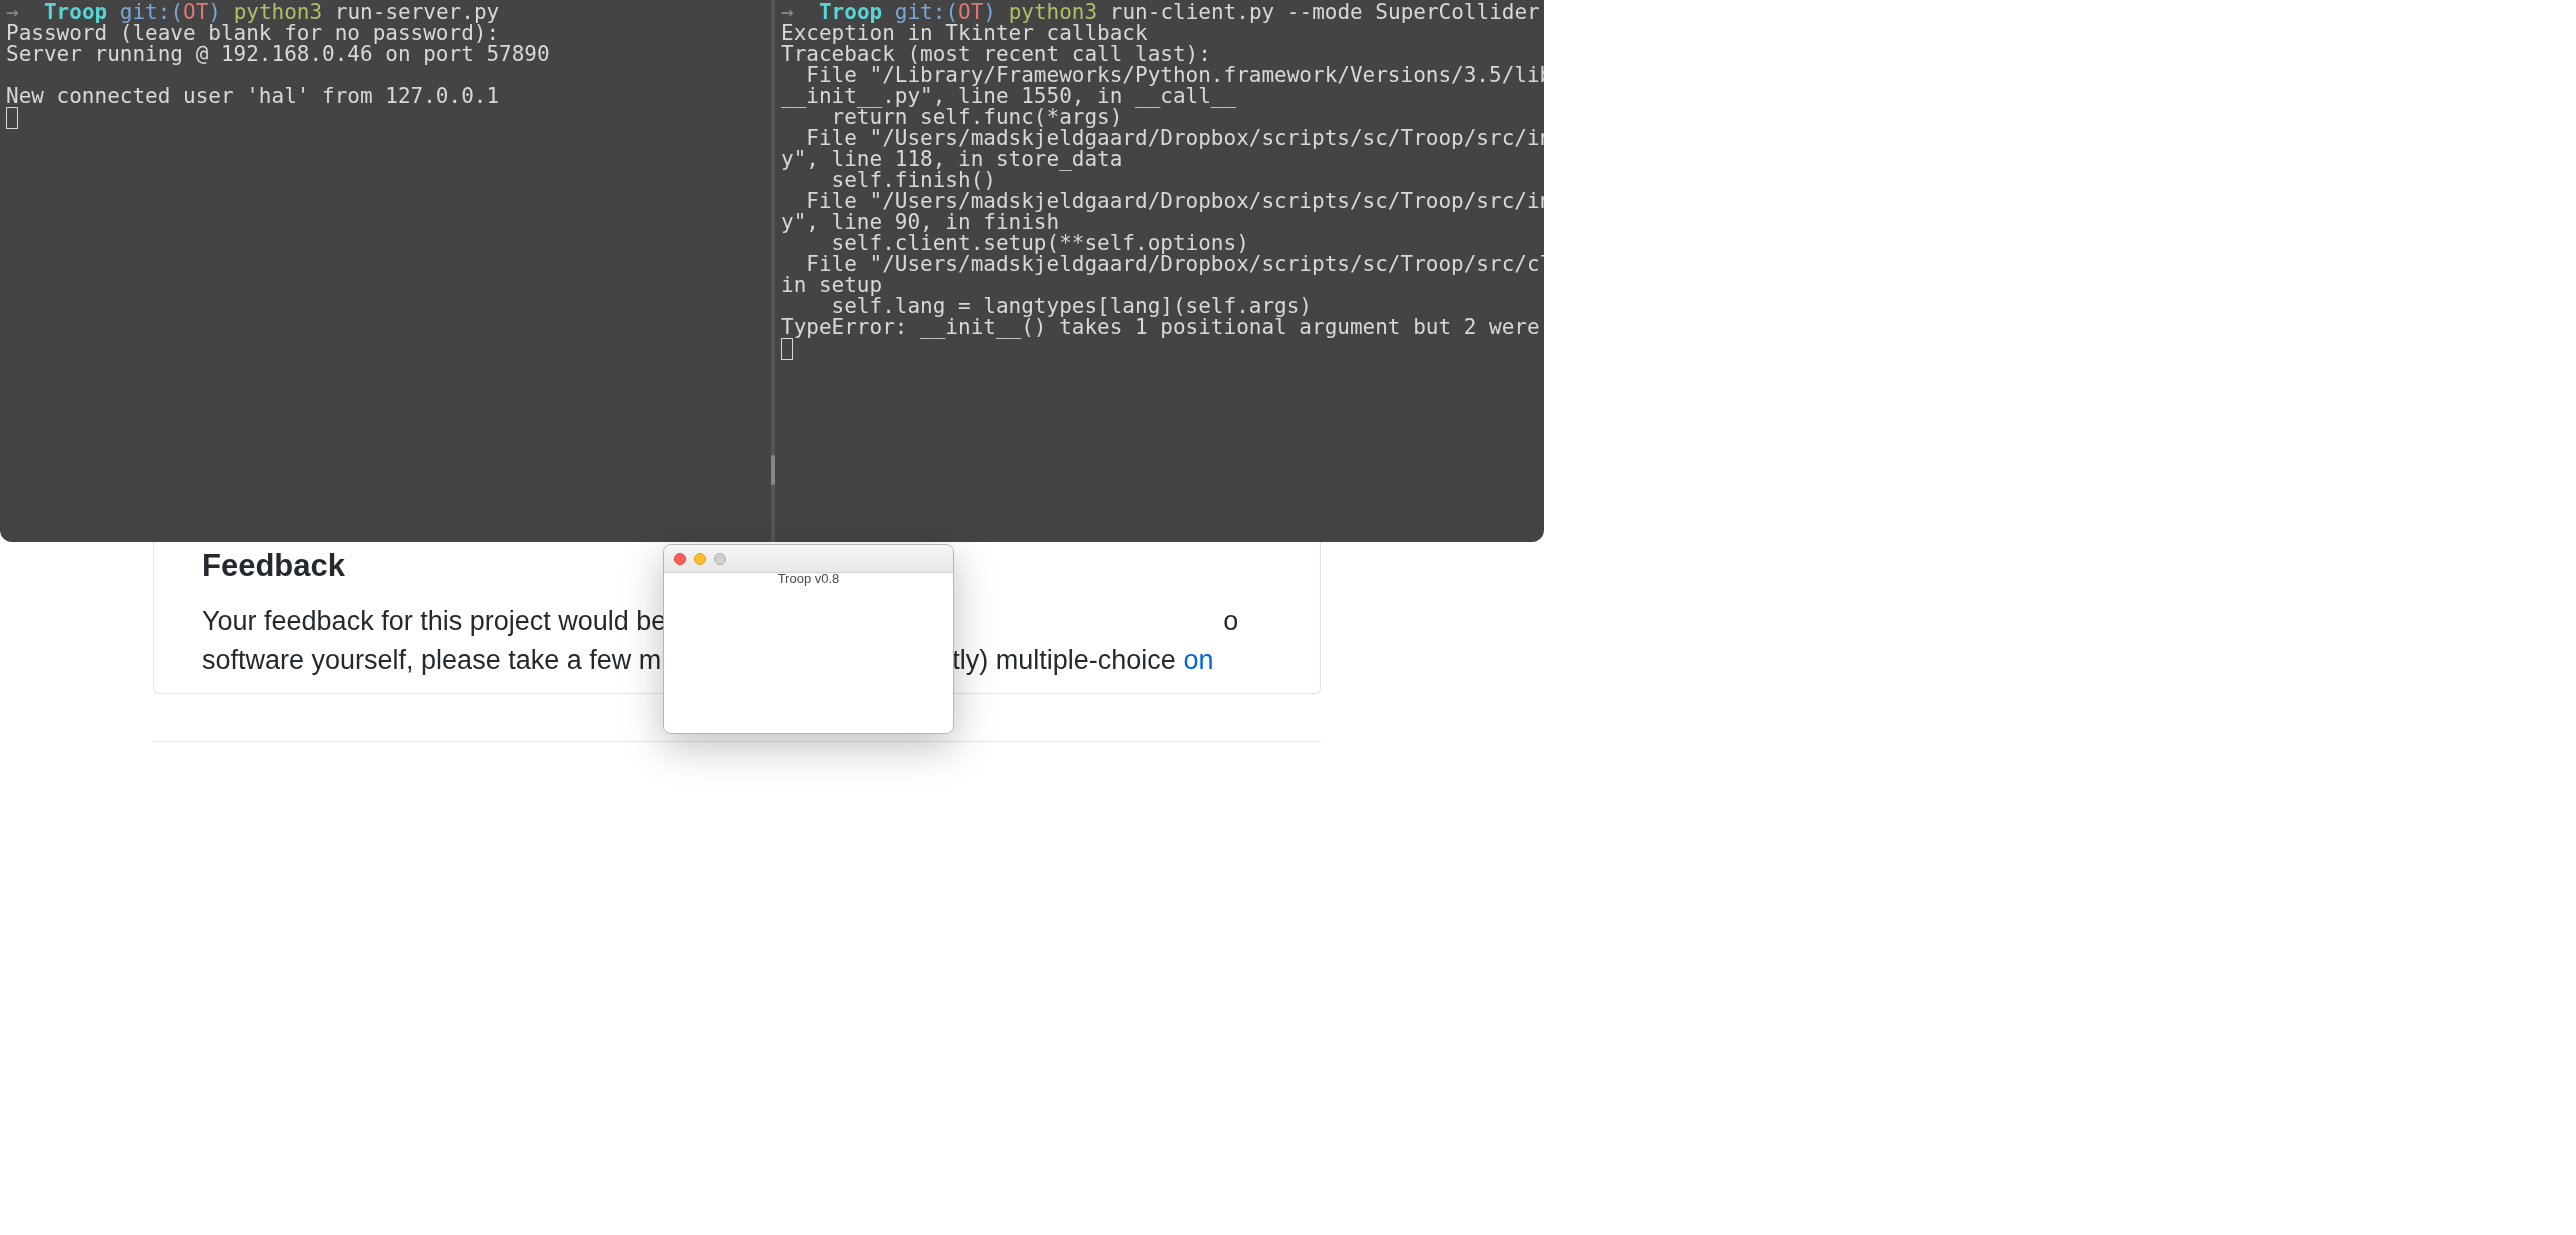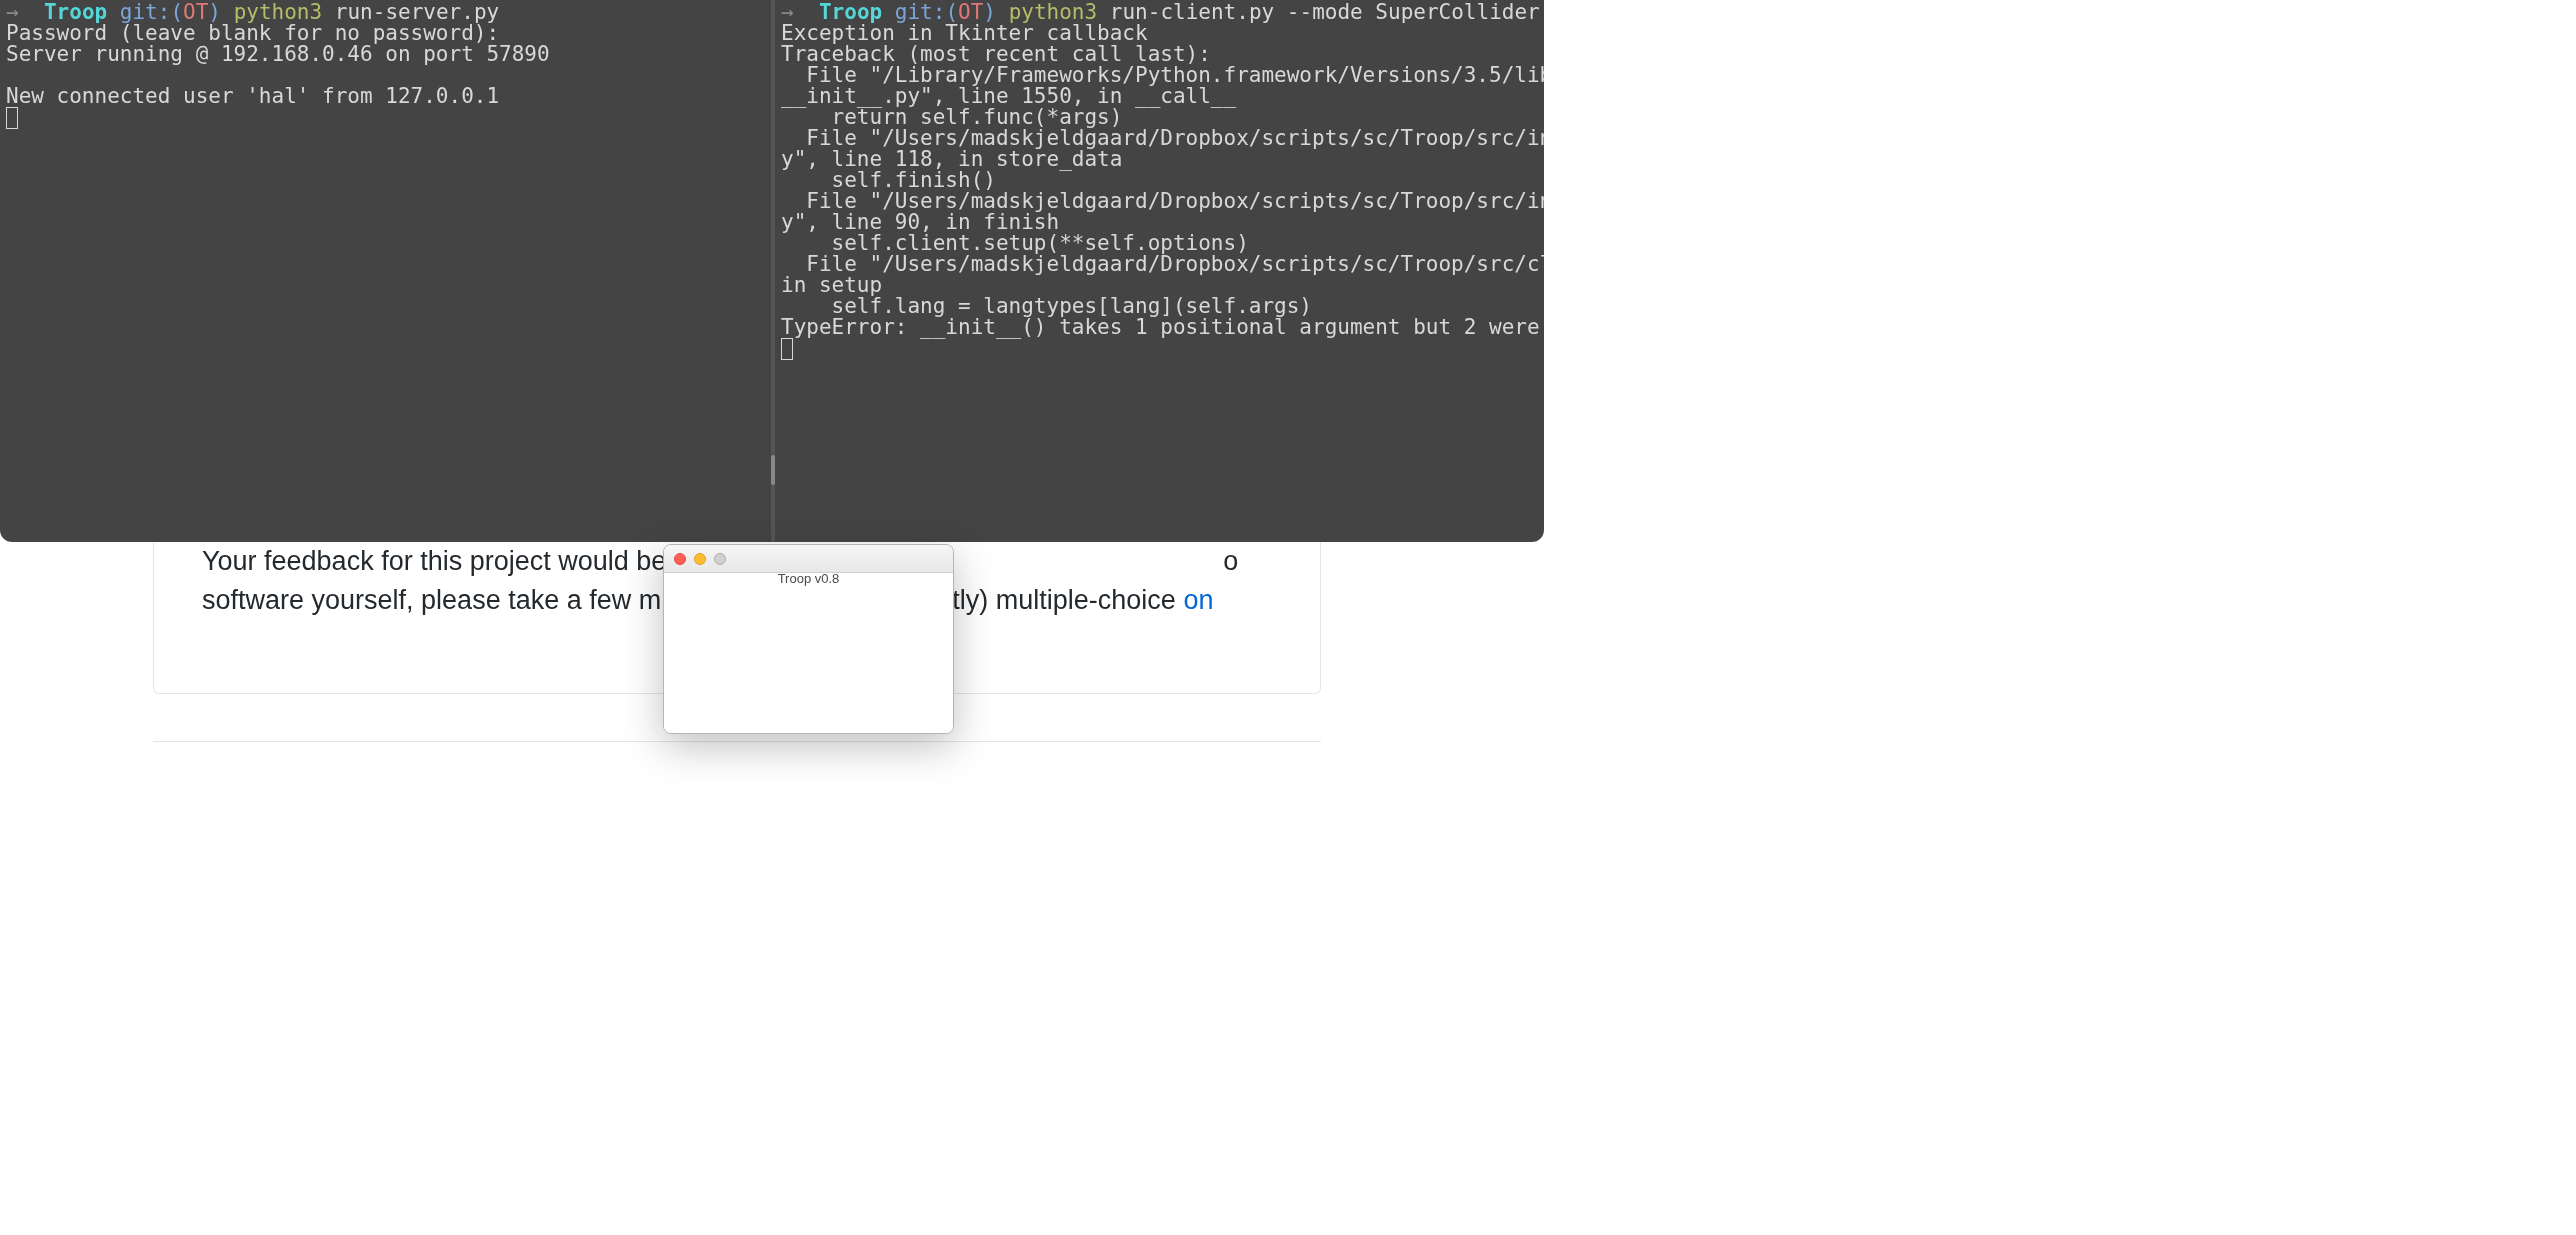--- a/index.html
+++ b/index.html
@@ -161,20 +161,21 @@
     background: #ffffff;
     height: calc(100% - 28px);
   }
 </style>
 </head>
 <body>
 
 <div class="page-bg"></div>
 
 <div class="feedback-card">
+  <h2 class="feedback-heading">Feedback</h2>
   <p class="feedback-text">
     <span>Your feedback for this project would be greatly appre</span><span style="visibility:hidden">ciated. If you have used the Troo</span><span>o software yourself, please take a few minutes to fill out my (mostly) multiple-choice </span><a class="feedback-link">on</a>
   </p>
 </div>
 <div class="next-card-top"></div>
 
 <div class="terminal-container">
   <div class="term-pane term-left"><span class="arrow">→</span>  <span class="cyan">Troop</span> <span class="blue">git:(</span><span class="red">OT</span><span class="blue">)</span> <span class="olive">python3</span> <span class="underline">run-server.py</span>
 <span>Password (leave blank for no password):</span>
 <span>Server running @ 192.168.0.46 on port 57890</span>

